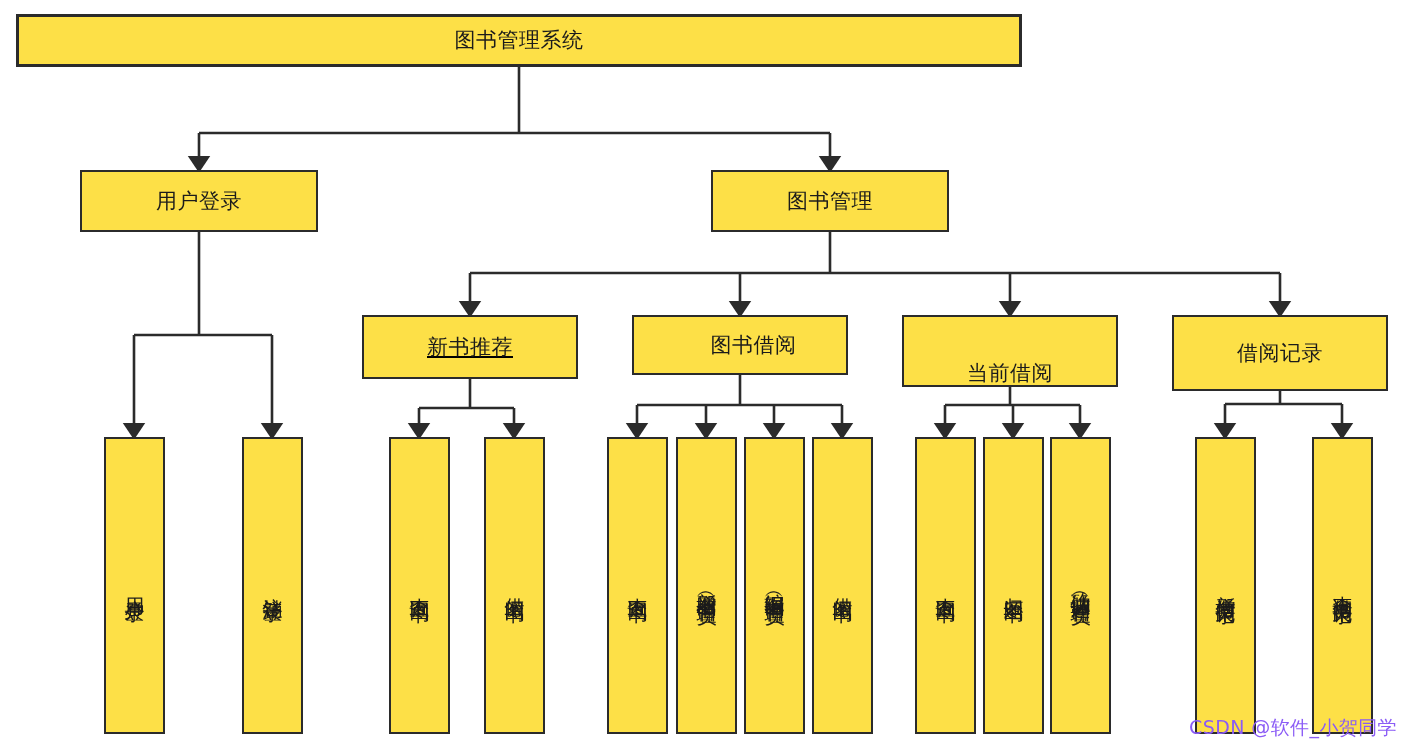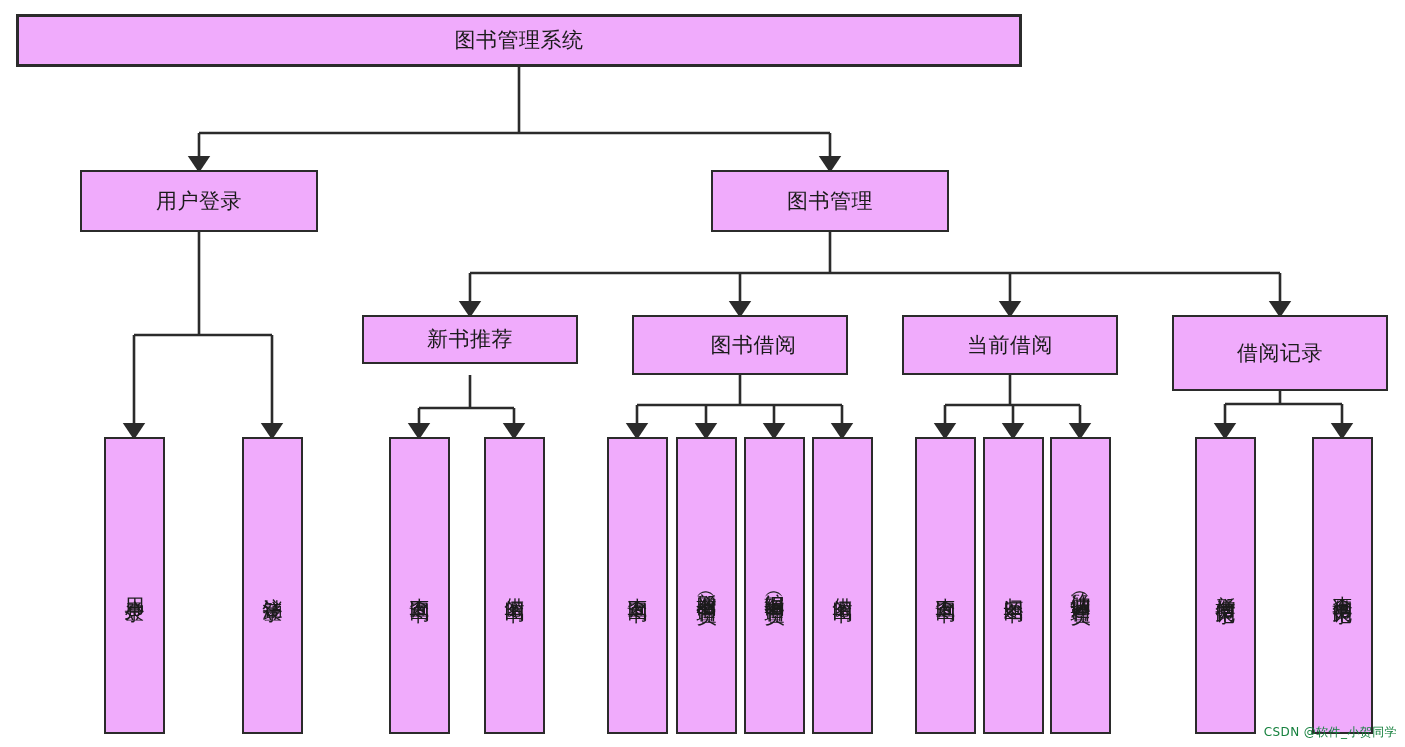--- a/index.html
+++ b/index.html
@@ -9,21 +9,21 @@
     font-family:"DejaVu Sans","Liberation Sans",sans-serif;
     overflow:hidden;
     position:relative;
   }
   #canvas{position:absolute;left:0;top:0;width:1405px;height:747px;}
   svg.links{position:absolute;left:0;top:0;width:1405px;height:747px;pointer-events:none;}
 
   .node{
     position:absolute;
     box-sizing:border-box;
-    background:#f0abfc;
+    background:#fde047;
     border:2.5px solid #2b2b2b;
     display:flex;
     align-items:center;
     justify-content:center;
   }
   .node.root{border-width:3px;}
   .node .lbl{
     color:#1b1b1b;
     font-size:21px;
     line-height:1.15;
@@ -41,22 +41,22 @@
     line-height:1.34;
     letter-spacing:2px;
     white-space:normal;
     max-height:278px;
     text-align:center;
   }
 
   #watermark{
     position:absolute;
     right:8px;bottom:6px;
-    color:#15803d;
-    font-size:12px;
+    color:#8b5cf6;
+    font-size:19px;
     letter-spacing:.4px;
     user-select:none;
     white-space:nowrap;
   }
 </style>
 </head>
 <body>
 
 <div id="canvas">
 
@@ -115,27 +115,27 @@
     <span class="lbl">图书管理系统</span>
   </div>
 
   <div class="node" style="left:80px;top:170px;width:238px;height:62px;">
     <span class="lbl">用户登录</span>
   </div>
   <div class="node" style="left:711px;top:170px;width:238px;height:62px;align-items:center;">
     <span class="lbl">图书管理</span>
   </div>
 
-  <div class="node" style="left:362px;top:315px;width:216px;height:49px;">
+  <div class="node" style="left:362px;top:315px;width:216px;height:64px;text-decoration:underline;">
     <span class="lbl">新书推荐</span>
   </div>
   <div class="node" style="left:632px;top:315px;width:216px;height:60px;padding-left:27px;">
     <span class="lbl">图书借阅</span>
   </div>
-  <div class="node" style="left:902px;top:315px;width:216px;height:60px;">
+  <div class="node" style="left:902px;top:315px;width:216px;height:72px;align-items:flex-end;">
     <span class="lbl">当前借阅</span>
   </div>
   <div class="node" style="left:1172px;top:315px;width:216px;height:76px;">
     <span class="lbl">借阅记录</span>
   </div>
 
   <div class="node leaf" style="left:104px;top:437px;width:61px;height:297px;">
     <span class="lbl">用户登录</span>
   </div>
   <div class="node leaf" style="left:242px;top:437px;width:61px;height:297px;">

